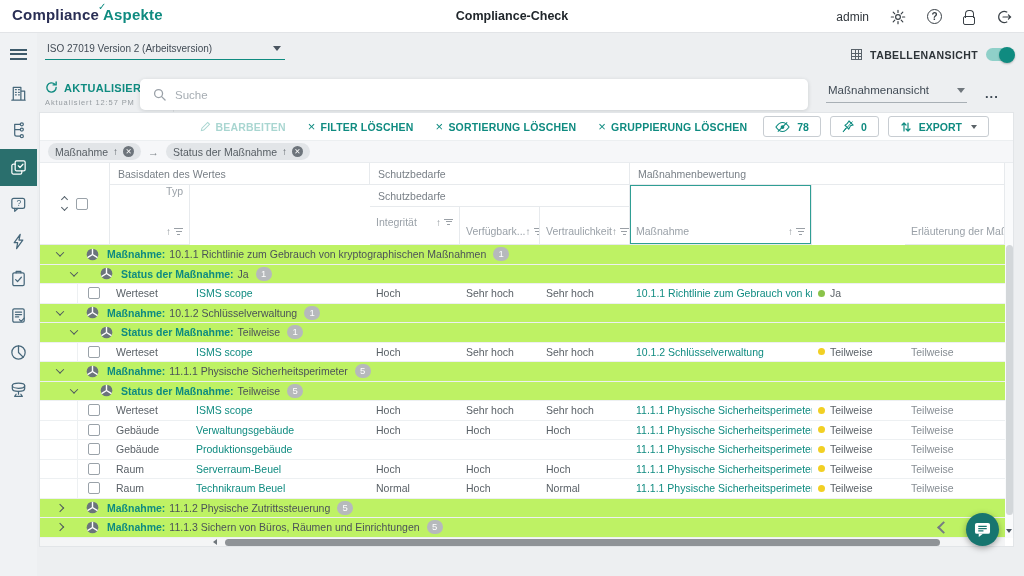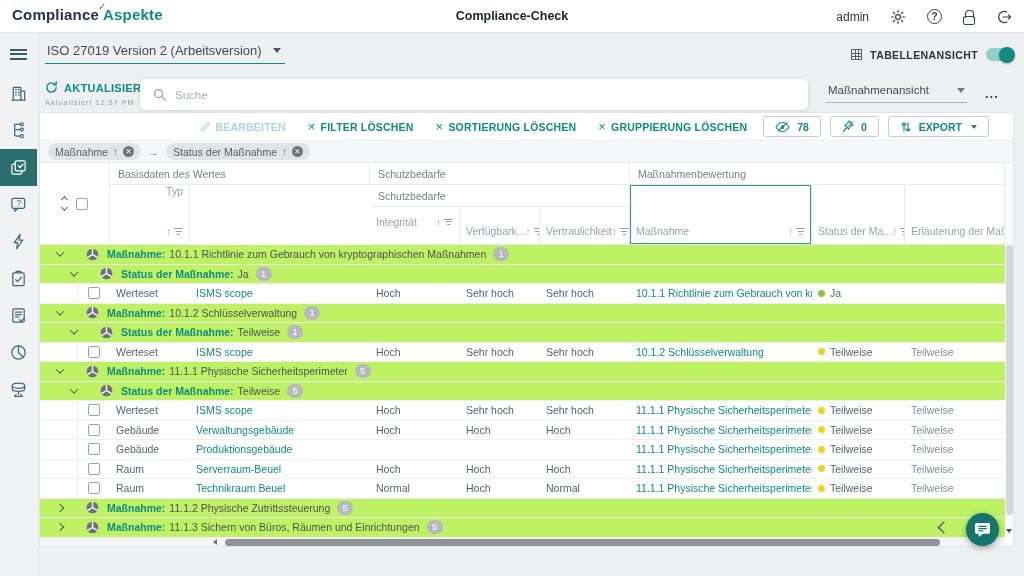--- a/index.html
+++ b/index.html
@@ -24,21 +24,21 @@
   .sidebar{position:absolute;left:0;top:33px;width:37px;height:543px;background:#f0f2f4;display:flex;flex-direction:column;align-items:center;}
   .sb-item{width:37px;height:37px;display:flex;align-items:center;justify-content:center;}
   .sb-item svg{stroke:#46677a;fill:none;stroke-width:1.3;stroke-linecap:round;stroke-linejoin:round;}
   .sb-item.active{background:var(--active-nav);}
   .sb-item.active svg{stroke:#fff;}
   .burger{width:17px;height:11px;border-top:2px solid #3d5a6b;border-bottom:2px solid #3d5a6b;position:relative;}
   .burger::after{content:'';position:absolute;left:0;top:2.6px;width:17px;height:2px;background:#3d5a6b;}
   .sb-item.hb{height:42px;}
 
   
-  .version{position:absolute;left:45px;top:43px;width:240px;display:flex;justify-content:space-between;align-items:center;padding:0 4px 5px 2px;border-bottom:1.5px solid var(--accent);font-size:13px;color:#414b55;}
+  .version{position:absolute;left:45px;top:43px;width:240px;display:flex;justify-content:space-between;align-items:center;padding:0 4px 5px 2px;border-bottom:1.5px solid var(--accent);font-size:10px;color:#414b55;}
   .caret{width:0;height:0;border-left:4px solid transparent;border-right:4px solid transparent;border-top:5px solid #4a5560;}
   .viewtoggle{position:absolute;right:10px;top:48px;display:flex;align-items:center;gap:8px;}
   .grid-ic{width:11px;height:11px;border:1px solid #59626a;background:
     linear-gradient(#59626a,#59626a) 2.5px 0/1px 100% no-repeat,
     linear-gradient(#59626a,#59626a) 5.5px 0/1px 100% no-repeat,
     linear-gradient(#59626a,#59626a) 0 2.5px/100% 1px no-repeat,
     linear-gradient(#59626a,#59626a) 0 5.5px/100% 1px no-repeat;}
   .vt-label{font-size:10.5px;font-weight:bold;color:#2d3338;letter-spacing:.4px;}
   .switch{width:28px;height:13px;border-radius:7px;background:#8fd0c9;position:relative;}
   .switch .knob{position:absolute;right:-1px;top:-1.5px;width:16px;height:16px;border-radius:50%;background:var(--accent);box-shadow:0 1px 2px rgba(0,0,0,.25);}
@@ -380,27 +380,20 @@
           <span class="ficon"></span>
         </span>
       </div>
     <div class="hc leaf hMass hl">
         <span>Maßnahme</span>
         <span class="hicons">
           <span class="sarr"></span>
           <span class="ficon"></span>
         </span>
       </div>
-    <div class="hc leaf hStat">
-        <span>Status der Ma...</span>
-        <span class="hicons">
-          <span class="sarr"></span>
-          <span class="ficon"></span>
-        </span>
-      </div>
     <div class="hc leaf hErl">
         <span>Erläuterung der Maßna...</span>
       </div>
   </div>
 
   <div class="tbody" id="rows">
       <div class="trow group lvl1">
         <span class="chv down"></span>
         <span class="gicon">
           <svg width="13" height="13" viewBox="0 0 14 14">

